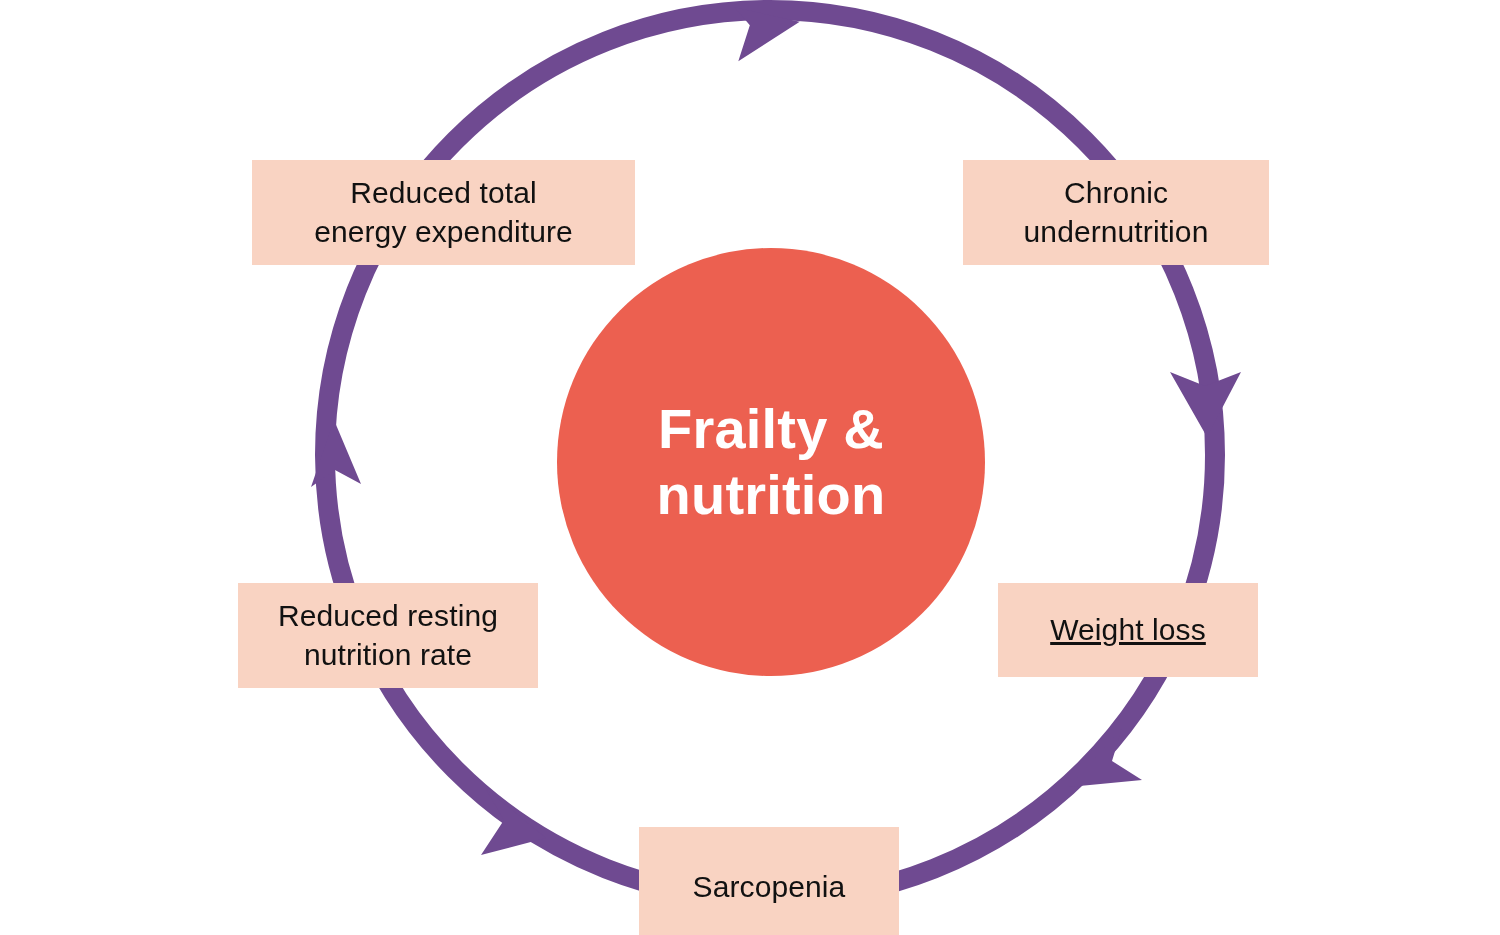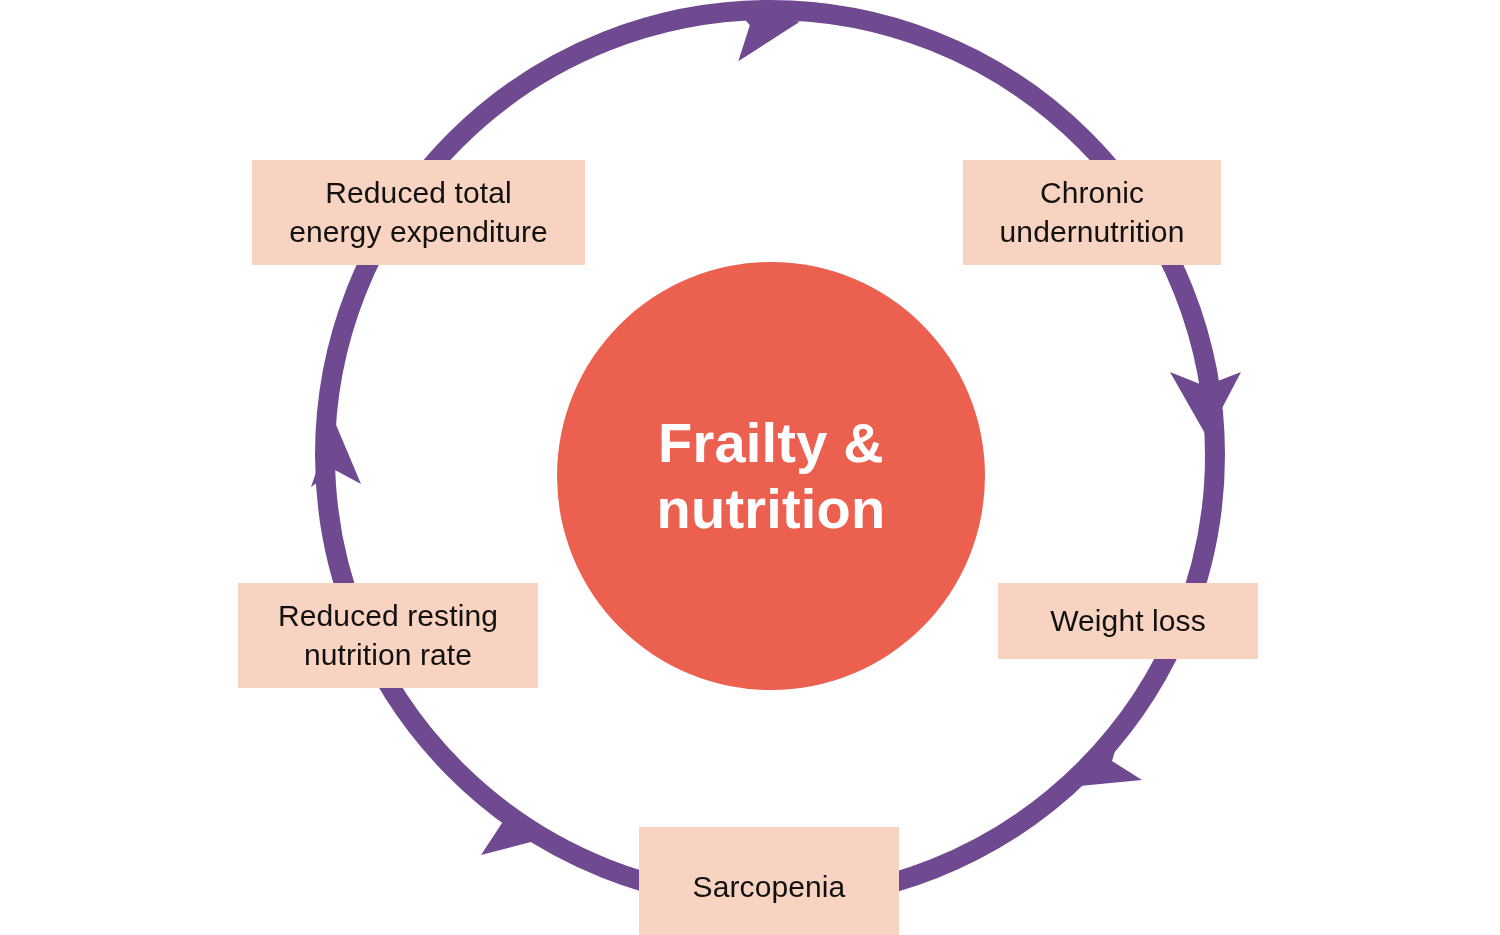--- a/index.html
+++ b/index.html
@@ -42,21 +42,21 @@
     padding: 6px 10px;
     z-index: 3;
   }
   .node-box .node-label {
     display: block;
     white-space: pre-line;
   }
   #center-hub {
     position: absolute;
     left: 557px;
-    top: 262px;
+    top: 248px;
     width: 428px;
     height: 428px;
     border-radius: 50%;
     background: #EC6050;
     display: flex;
     align-items: center;
     justify-content: center;
     text-align: center;
     z-index: 2;
   }
@@ -64,27 +64,27 @@
     color: #ffffff;
     font-size: 56px;
     font-weight: bold;
     line-height: 1.18;
     white-space: pre-line;
     letter-spacing: 0.2px;
   }
 
   
   #box-reduced-total-energy-expenditure {
-    left: 252px;  top: 160px;  width: 333px;  height: 105px;
+    left: 252px;  top: 160px;  width: 383px;  height: 105px;
   }
   #box-chronic-undernutrition {
-    left: 963px;  top: 160px;  width: 258px;  height: 105px;
+    left: 963px;  top: 160px;  width: 306px;  height: 105px;
   }
   #box-weight-loss {
-    left: 998px;  top: 583px;  width: 260px;  height: 76px;
+    left: 998px;  top: 583px;  width: 260px;  height: 94px; text-decoration: underline;
   }
   #box-sarcopenia {
     left: 639px;  top: 827px;  width: 260px;  height: 120px;
   }
   #box-reduced-resting-metabolic-rate {
     left: 238px;  top: 583px;  width: 300px;  height: 105px;
   }
 </style>
 </head>
 <body>

